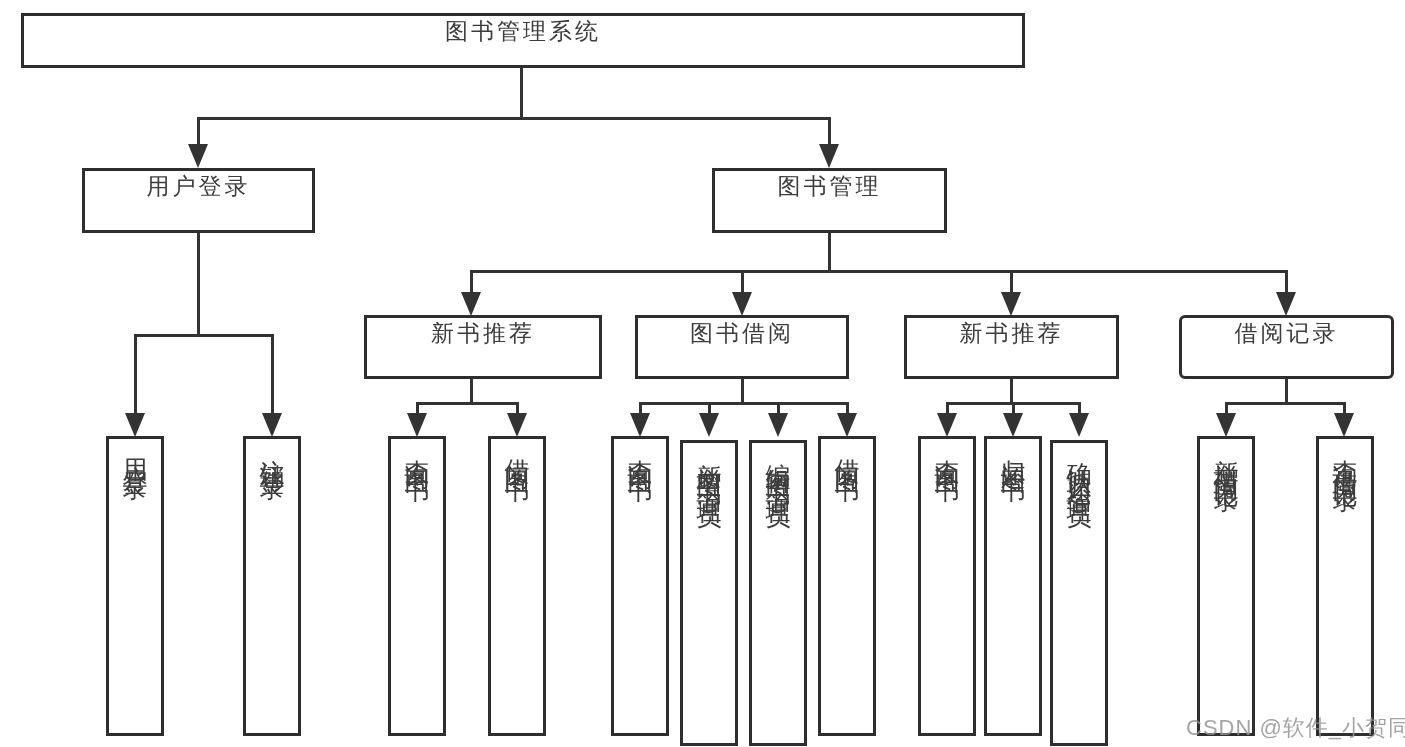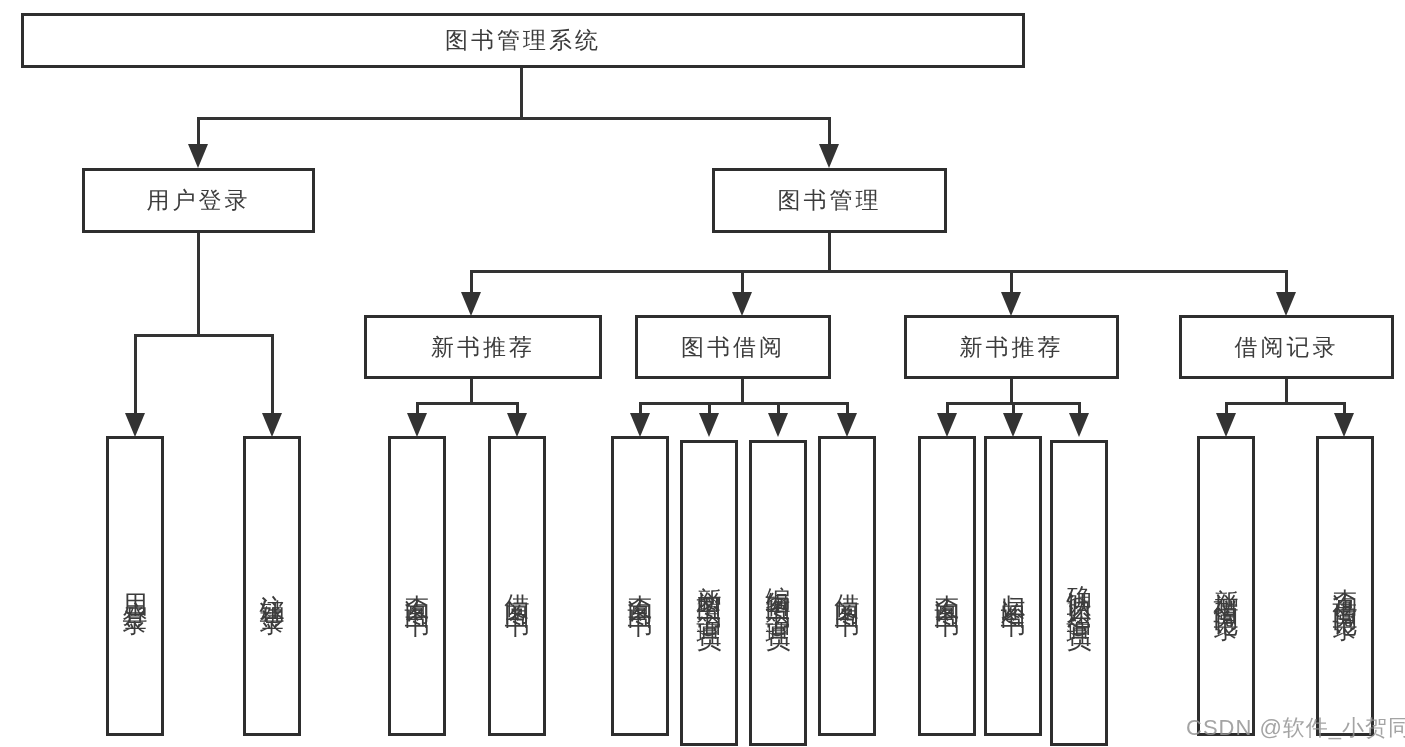--- a/index.html
+++ b/index.html
@@ -9,21 +9,21 @@
     background:#ffffff;
     overflow:hidden;
     font-family:"Liberation Sans","DejaVu Sans",sans-serif;
   }
   .box{
     position:absolute;
     box-sizing:border-box;
     border:3px solid #2e2e2e;
     background:#ffffff;
     display:flex;
-    align-items:center;
+    align-items:flex-start;
     justify-content:center;
     color:#3c3c3c;
     font-size:23px;
     letter-spacing:3px;
     text-align:center;
     white-space:nowrap;
     z-index:2;
   }
   .leaf span{
     writing-mode:vertical-rl;
@@ -97,27 +97,27 @@
   <div class="vline" style="left:741px;top:270px;height:26px;"></div>
   <div class="tri" style="left:732px;top:292px;"></div>
   <div class="vline" style="left:1010px;top:270px;height:26px;"></div>
   <div class="tri" style="left:1001px;top:292px;"></div>
   <div class="vline" style="left:1285px;top:270px;height:26px;"></div>
   <div class="tri" style="left:1276px;top:292px;"></div>
 
   <div class="box" style="left:364px;top:315px;width:238px;height:64px;">
     <span>新书推荐</span>
   </div>
-  <div class="box" style="left:635px;top:315px;width:196px;height:64px;">
+  <div class="box" style="left:635px;top:315px;width:214px;height:64px;">
     <span>图书借阅</span>
   </div>
   <div class="box" style="left:904px;top:315px;width:215px;height:64px;">
     <span>新书推荐</span>
   </div>
-  <div class="box" style="left:1179px;top:315px;width:215px;height:64px;">
+  <div class="box" style="left:1179px;top:315px;width:215px;height:64px;border-radius:6px;">
     <span>借阅记录</span>
   </div>
 
   <div class="vline" style="left:470px;top:379px;height:26px;"></div>
   <div class="hline" style="left:416px;top:402px;width:103px;"></div>
   <div class="vline" style="left:416px;top:402px;height:16px;"></div>
   <div class="tri" style="left:407px;top:413px;"></div>
   <div class="vline" style="left:516px;top:402px;height:16px;"></div>
   <div class="tri" style="left:507px;top:413px;"></div>
 

